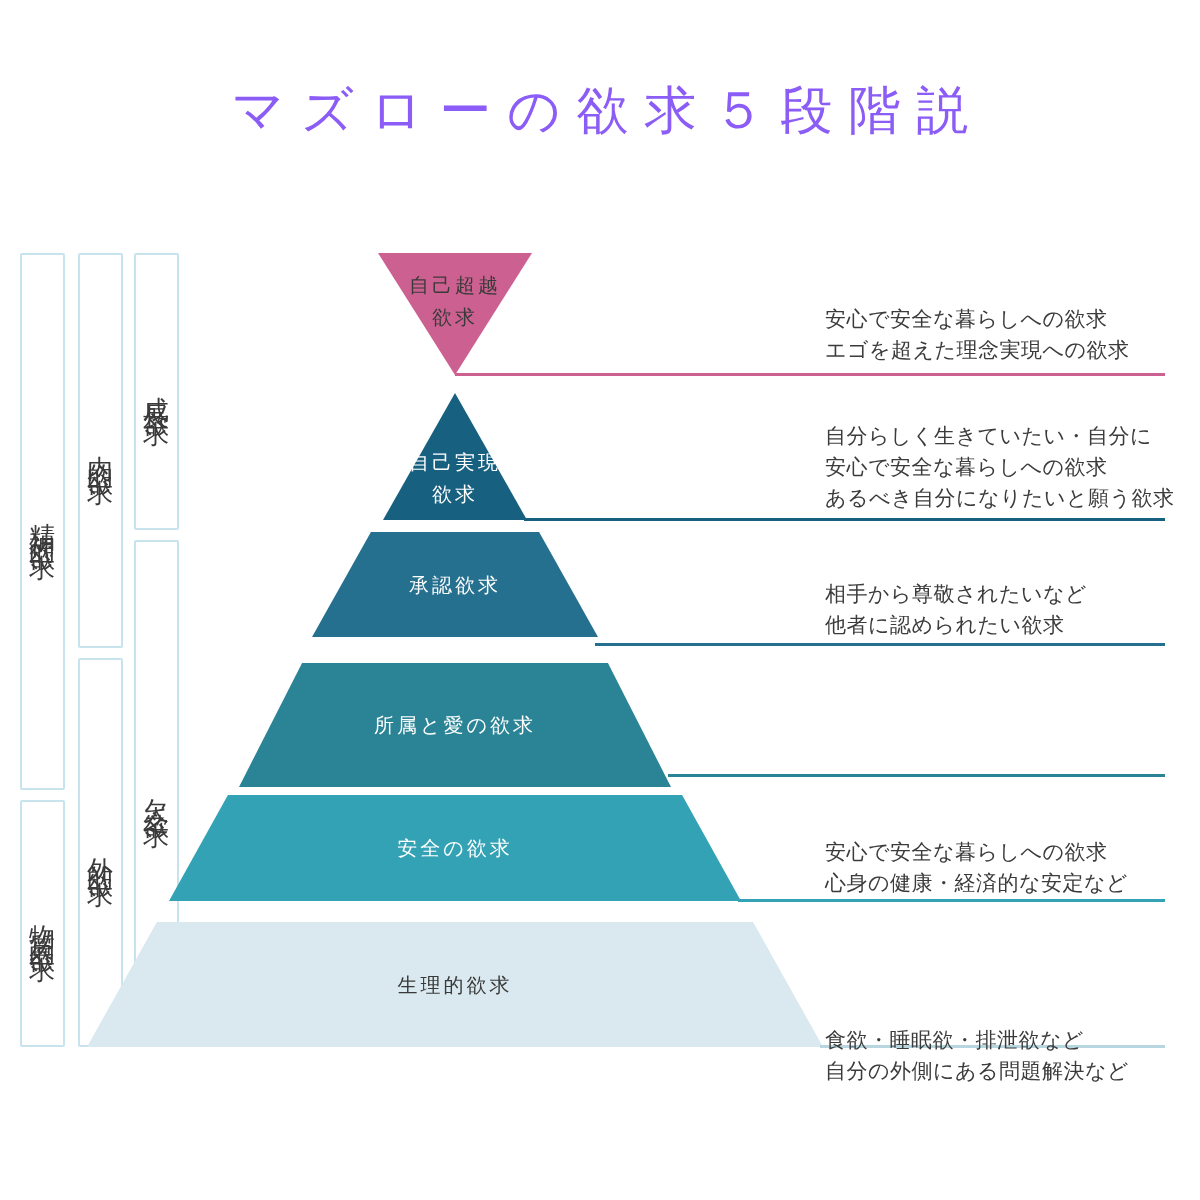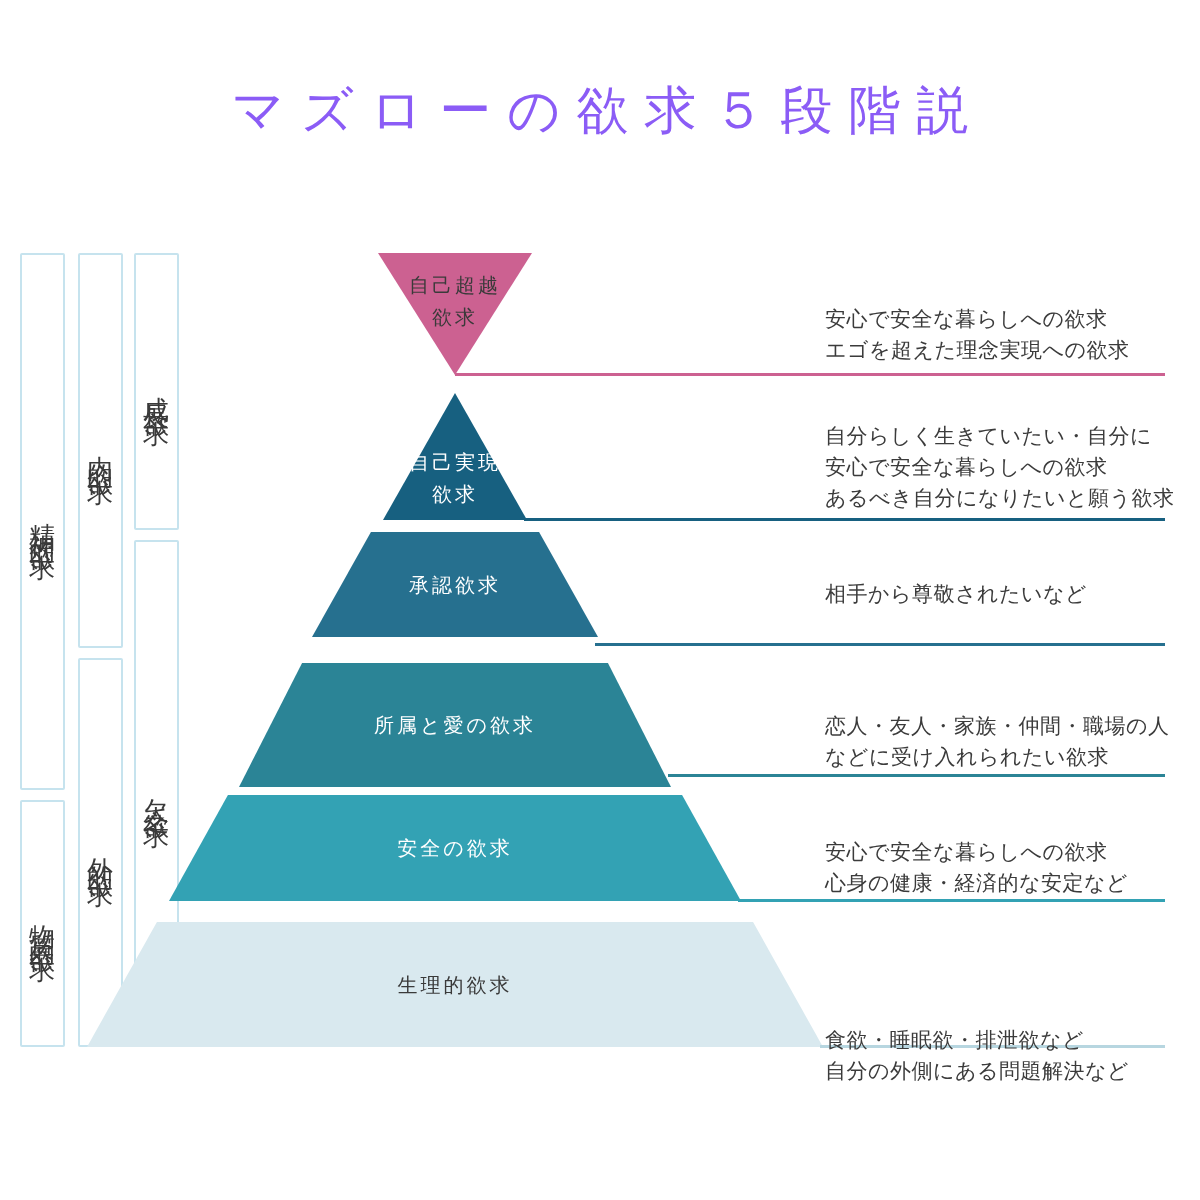--- a/index.html
+++ b/index.html
@@ -167,26 +167,23 @@
   </div>
 
   <div class="desc d2">
     <div>自分らしく生きていたい・自分に</div>
     <div>安心で安全な暮らしへの欲求</div>
     <div>あるべき自分になりたいと願う欲求</div>
   </div>
 
   <div class="desc d3">
     <div>相手から尊敬されたいなど</div>
+    <div>他者に認められたい欲求</div>
   </div>
 
-  <div class="desc d4">
-    <div>恋人・友人・家族・仲間・職場の人</div>
-    <div>などに受け入れられたい欲求</div>
-  </div>
 
   <div class="desc d5">
     <div>安心で安全な暮らしへの欲求</div>
     <div>心身の健康・経済的な安定など</div>
   </div>
 
   <div class="desc d6">
     <div>食欲・睡眠欲・排泄欲など</div>
     <div>自分の外側にある問題解決など</div>
   </div>

